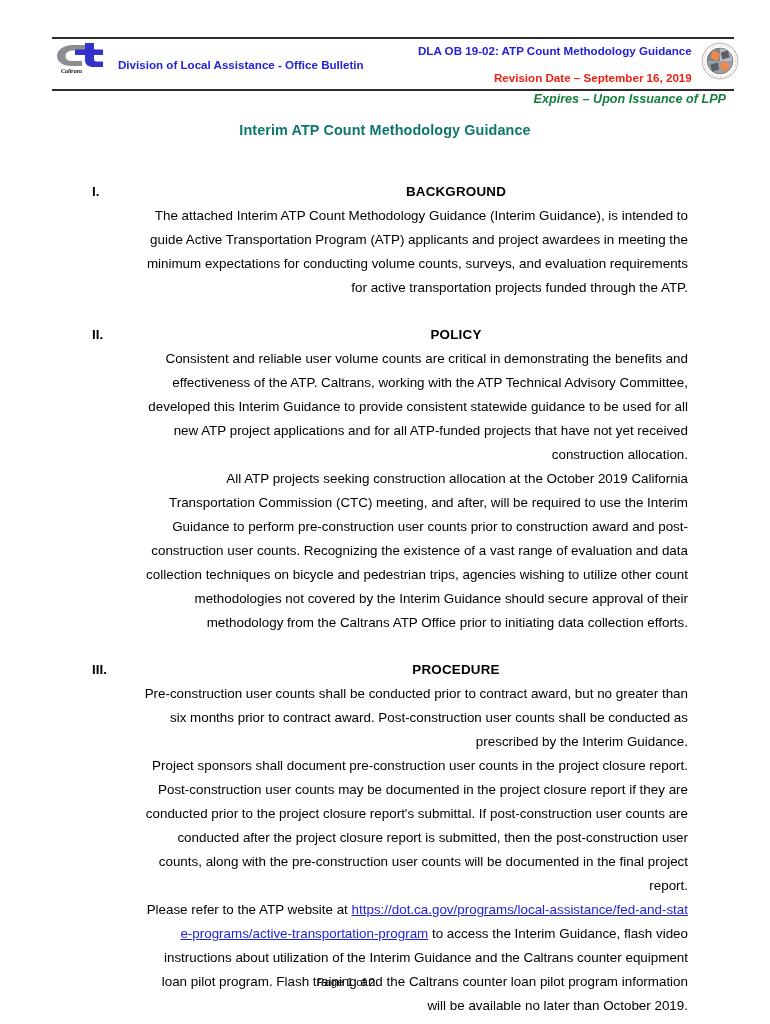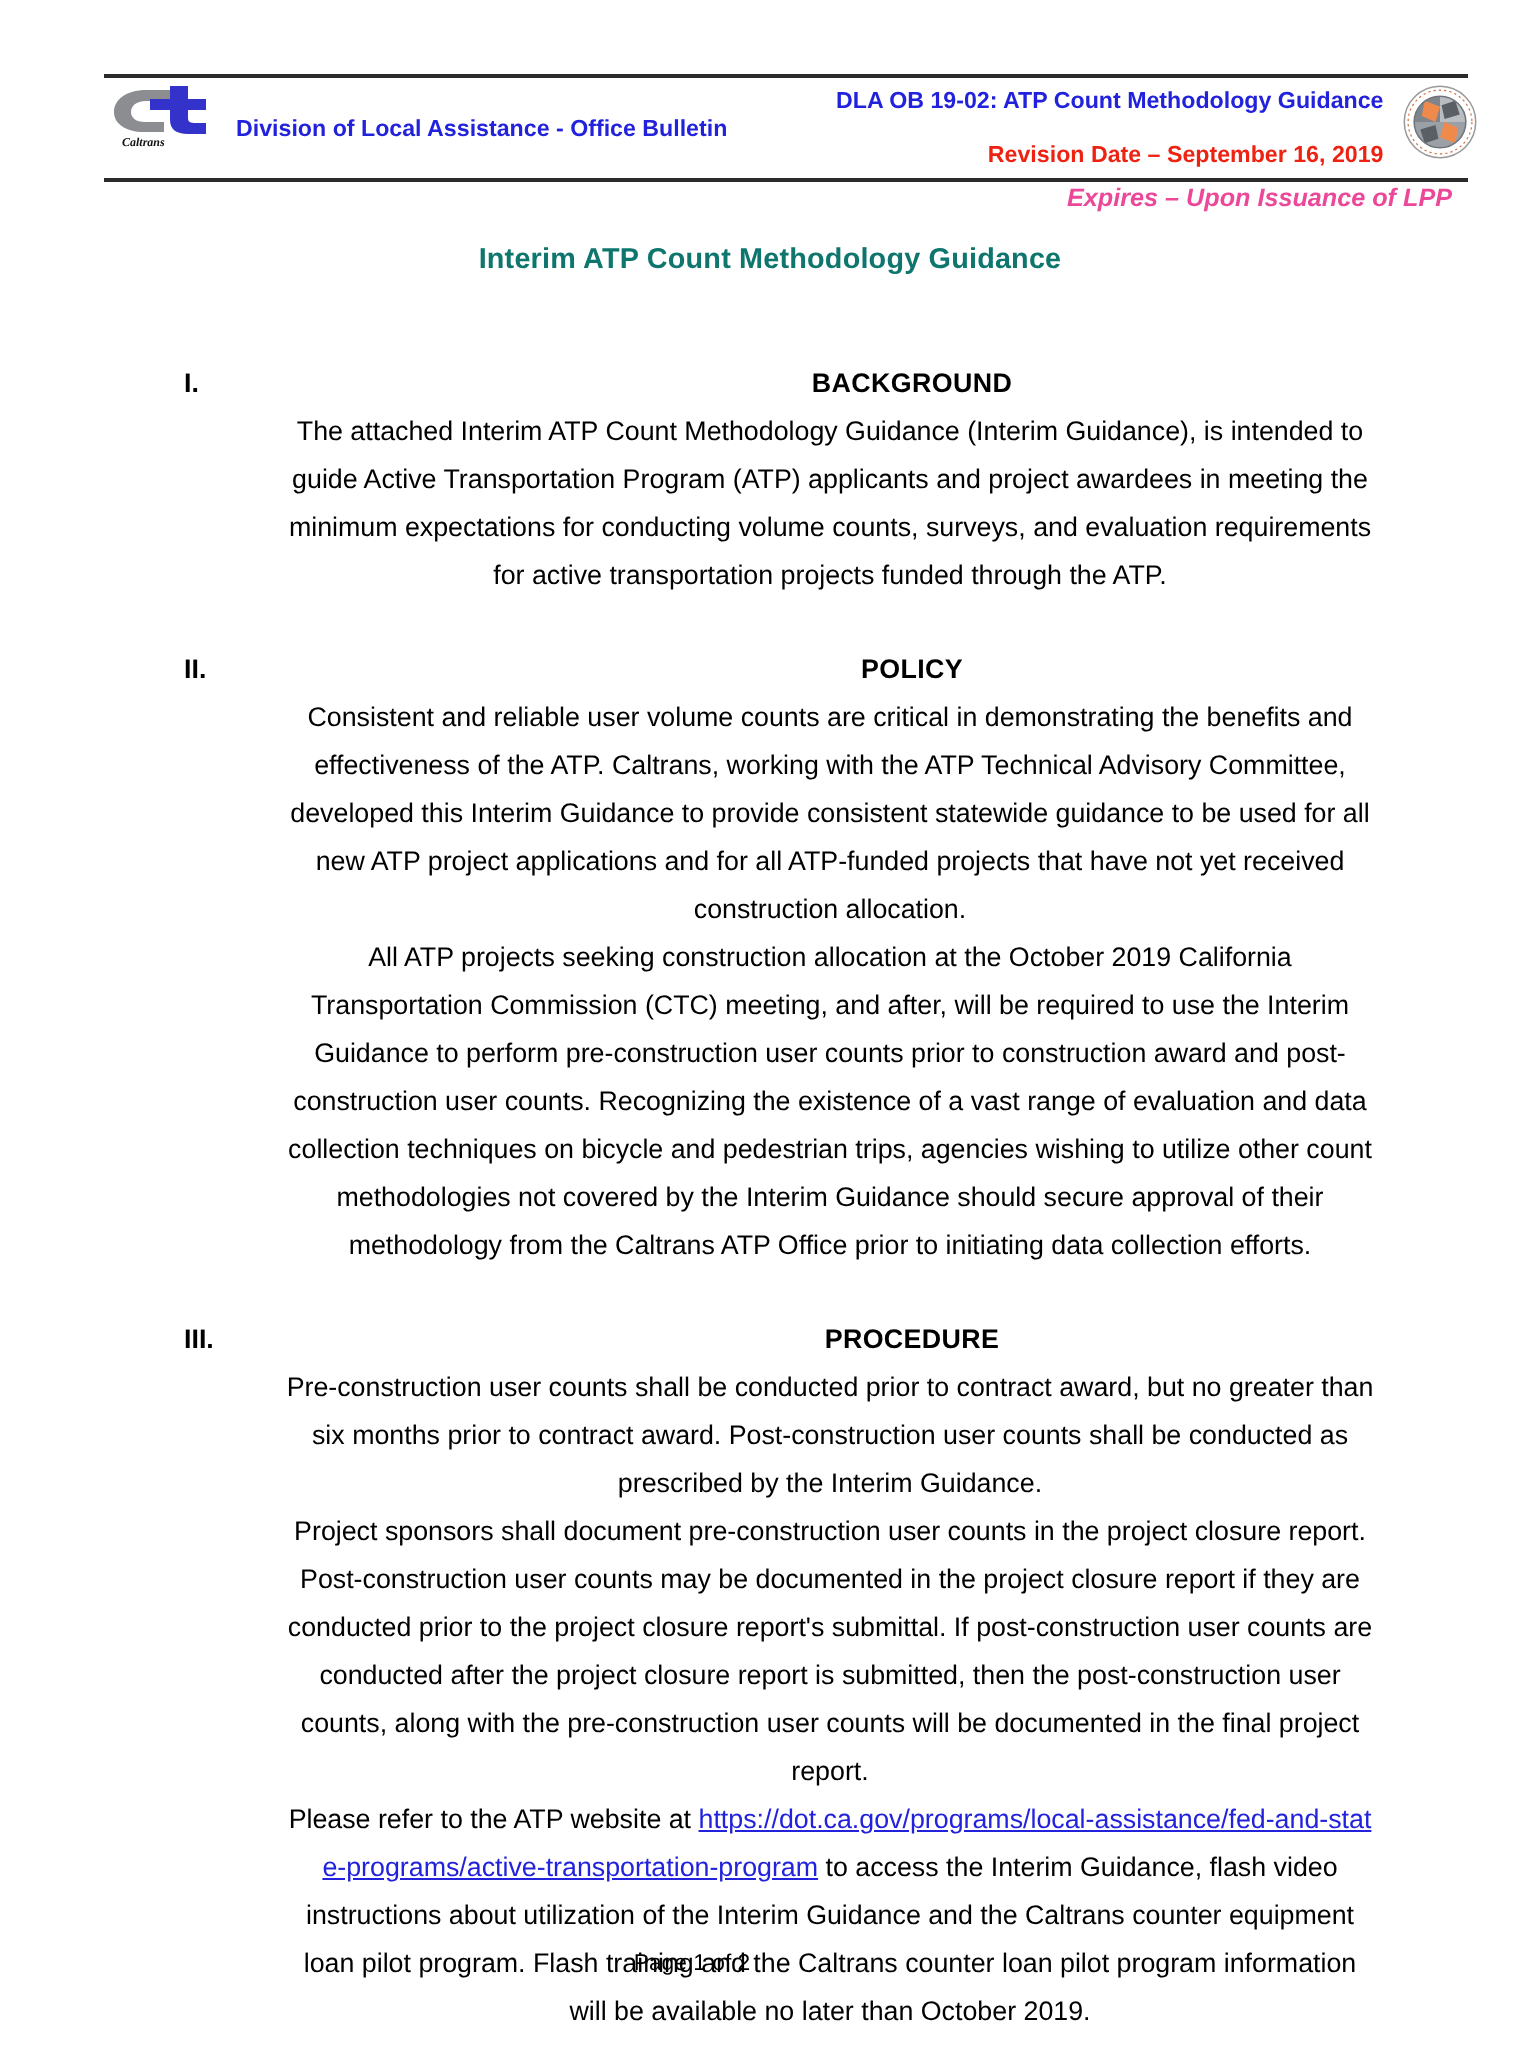--- a/index.html
+++ b/index.html
@@ -78,21 +78,21 @@
   .seal-logo { display: block; }
 
   
   .expires {
     position: absolute;
     right: 44px;
     top: 92px;
     font-size: 12.6px;
     font-style: italic;
     font-weight: bold;
-    color: #ec4899;
+    color: #15803d;
     white-space: nowrap;
   }
 
   
   .doc-title {
     position: absolute;
     left: 0;
     top: 122px;
     width: 770px;
     text-align: center;
@@ -130,21 +130,21 @@
     letter-spacing: 0.2px;
     text-align: center;
   }
   .sec-body {
     margin-left: 50px;
     width: 546px;
   }
   .para {
     font-size: 13.4px;
     line-height: 24px;
-    text-align: center;
+    text-align: right;
     margin: 0;
   }
   .gap-md { height: 23px; }
 
   a.doc-link {
     color: #2222dd;
     text-decoration: underline;
     word-break: break-all;
   }
 

